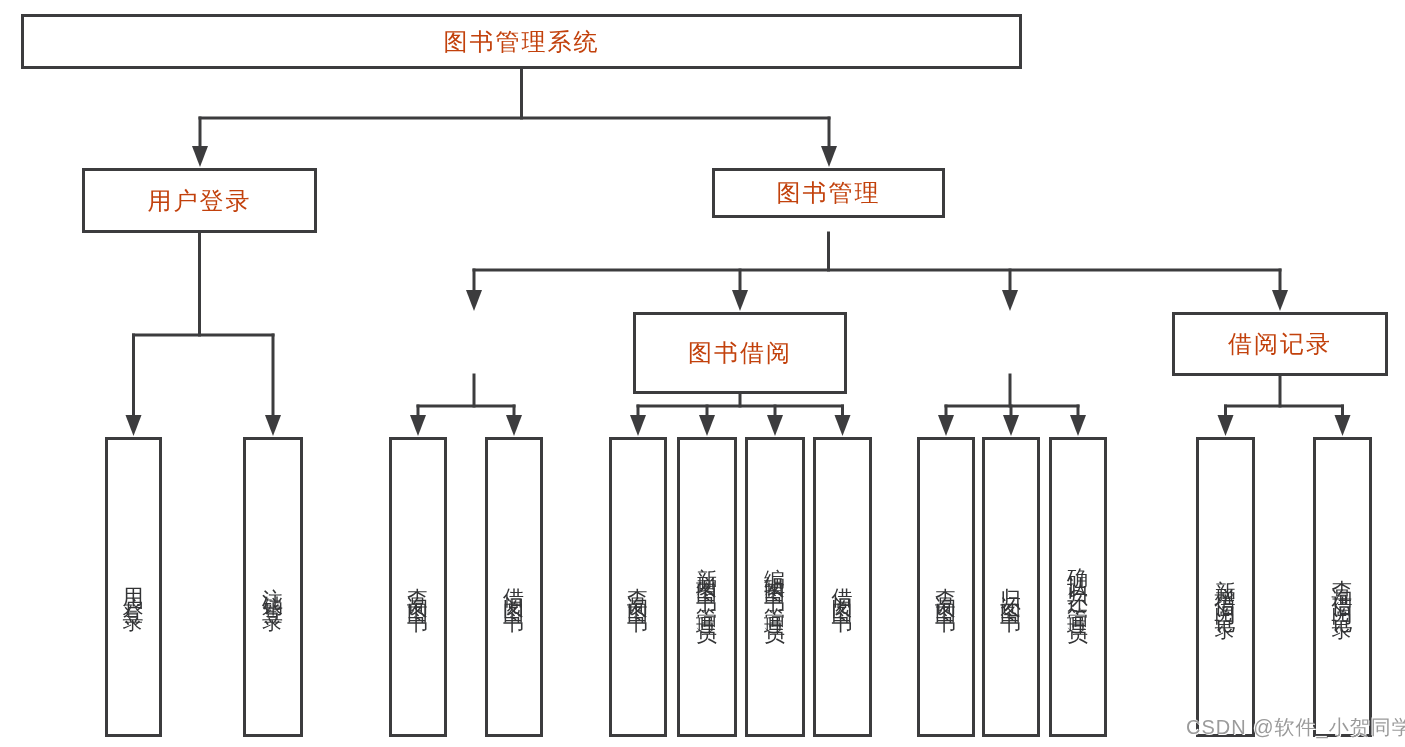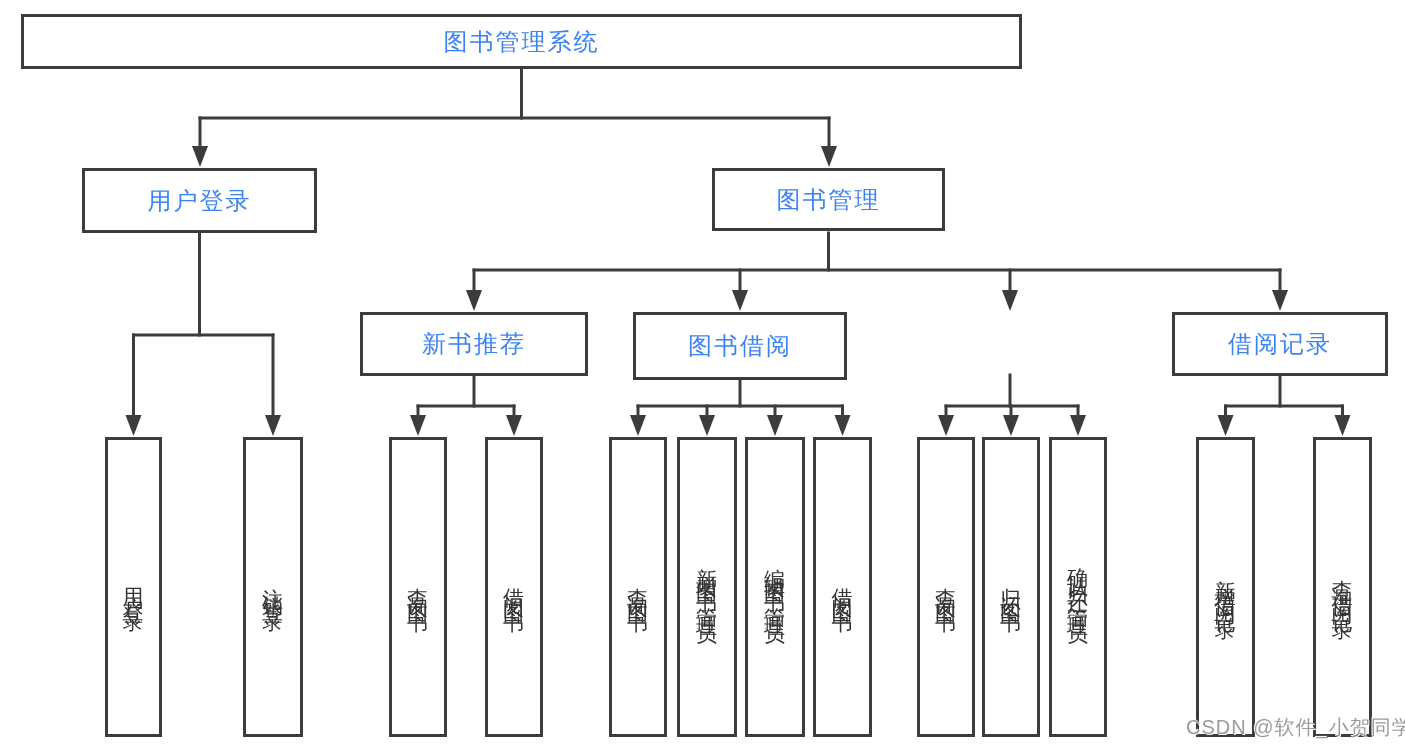--- a/index.html
+++ b/index.html
@@ -6,21 +6,21 @@
   .stage{
     position:relative;width:1405px;height:747px;background:#ffffff;overflow:hidden;
     font-family:"Liberation Sans","DejaVu Sans",sans-serif;
   }
   .wires{position:absolute;left:0;top:0;}
   .box{
     position:absolute;background:#ffffff;border:3px solid #3c3c3e;box-sizing:border-box;
     display:flex;align-items:center;justify-content:center;
   }
   .hlabel{
-    font-size:24px;color:#3b82f6;letter-spacing:2px;white-space:nowrap;line-height:1;
+    font-size:24px;color:#c2410c;letter-spacing:2px;white-space:nowrap;line-height:1;
   }
   .vtext{
     writing-mode:vertical-lr;text-orientation:mixed;
     font-size:21px;letter-spacing:8px;color:#333436;line-height:1.1;
   }
   .watermark{
     position:absolute;left:1186px;top:714px;font-size:20px;color:#9b9b9b;
     letter-spacing:1px;white-space:nowrap;
     text-shadow:1px 1px 0 #ffffff,-1px -1px 0 #ffffff;
     z-index:5;
@@ -100,28 +100,25 @@
     </g>
   </svg>
 
   <div class="box" style="left:21px;top:14px;width:1001px;height:55px">
     <span class="hlabel">图书管理系统</span>
   </div>
 
   <div class="box" style="left:82px;top:168px;width:235px;height:65px">
     <span class="hlabel">用户登录</span>
   </div>
-  <div class="box" style="left:712px;top:168px;width:233px;height:63px">
+  <div class="box" style="left:712px;top:168px;width:233px;height:50px">
     <span class="hlabel">图书管理</span>
   </div>
 
-  <div class="box" style="left:360px;top:312px;width:228px;height:64px">
-    <span class="hlabel">新书推荐</span>
-  </div>
-  <div class="box" style="left:633px;top:312px;width:214px;height:68px">
+  <div class="box" style="left:633px;top:312px;width:214px;height:82px">
     <span class="hlabel">图书借阅</span>
   </div>
   <div class="box" style="left:1172px;top:312px;width:216px;height:64px">
     <span class="hlabel">借阅记录</span>
   </div>
 
   <div class="box" style="left:105px;top:437px;width:57px;height:300px">
     <span class="vtext">用户登录</span>
   </div>
   <div class="box" style="left:243px;top:437px;width:60px;height:300px">

